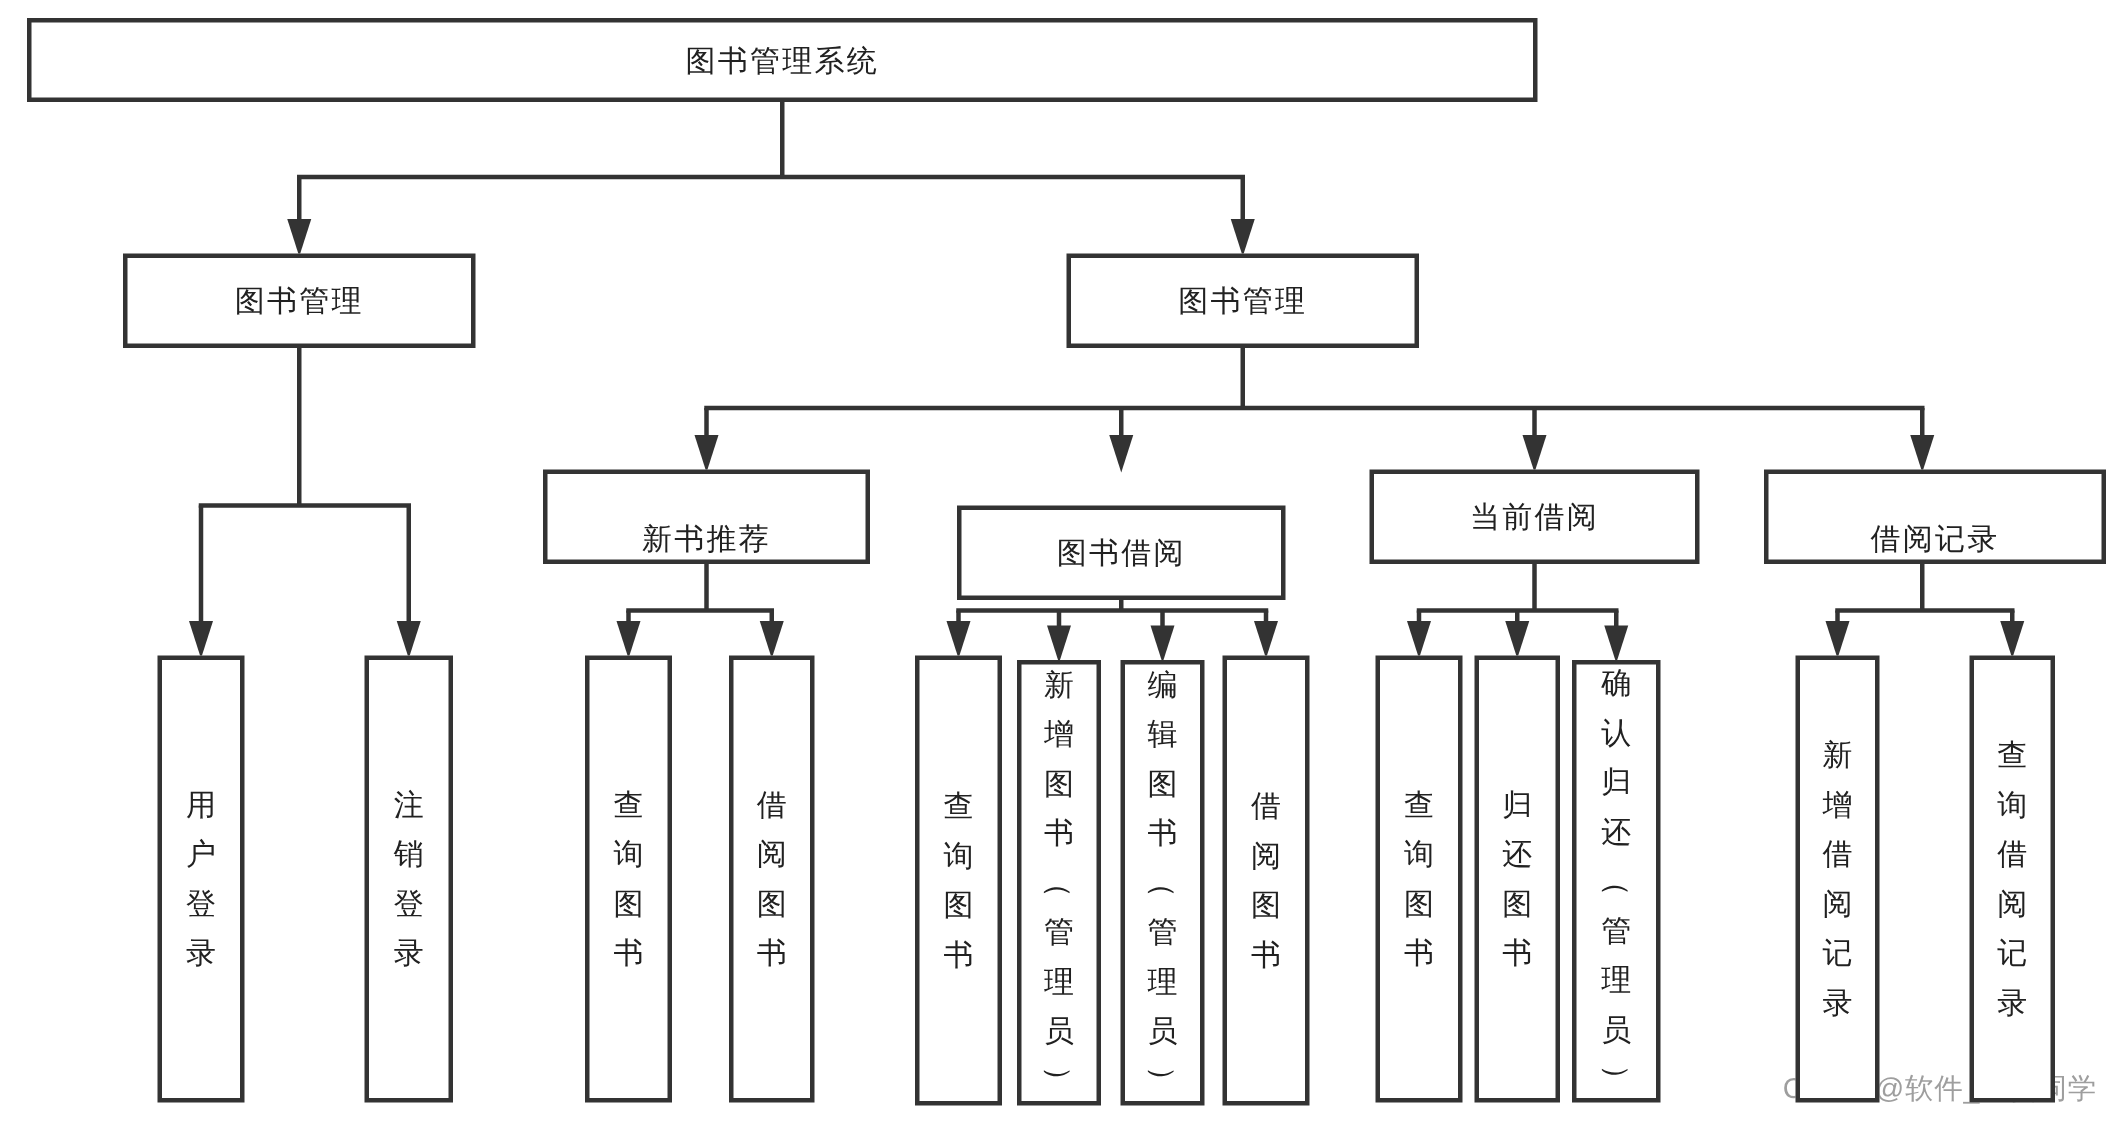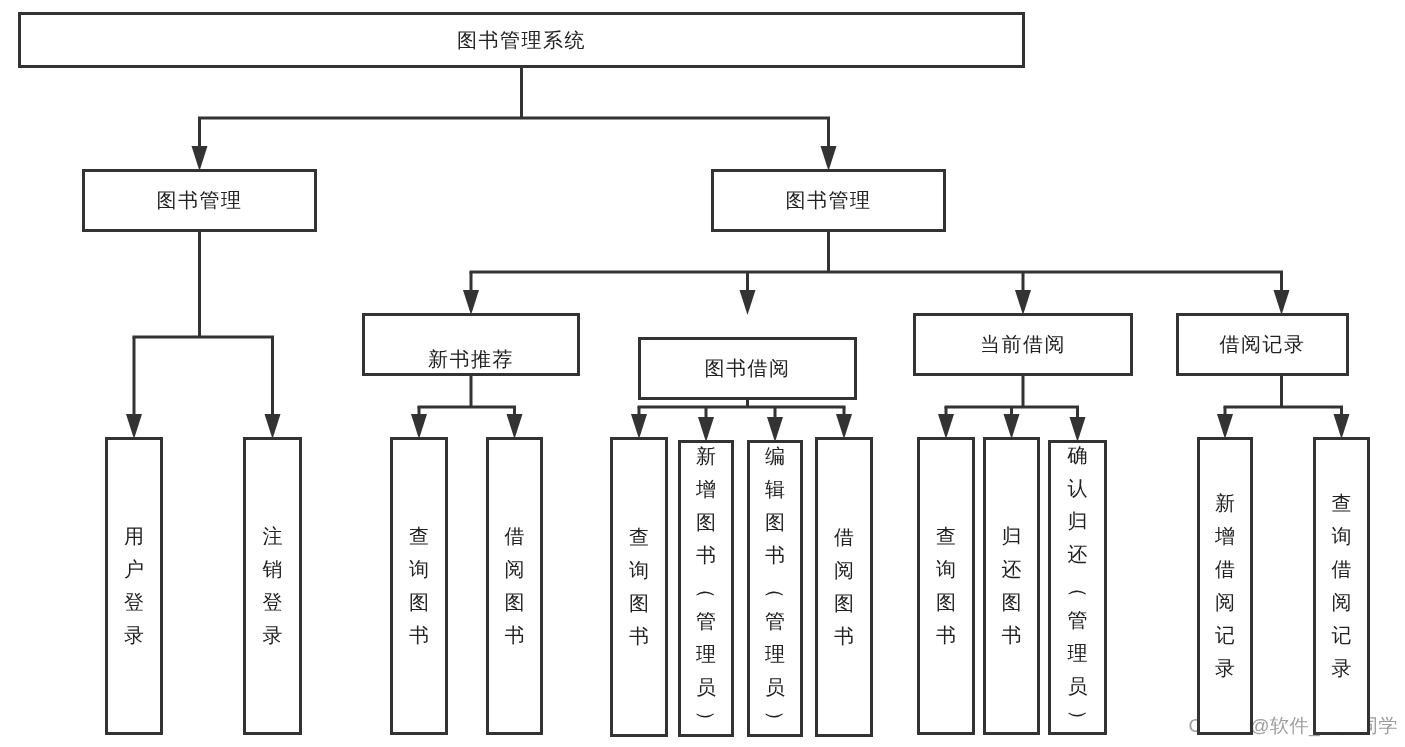--- a/index.html
+++ b/index.html
@@ -105,21 +105,21 @@
     </div>
     <div class="node horizontal" style="left: 362px; top: 313px; width: 218px; height: 63px; align-items: flex-end;">
       <span class="hlabel">新书推荐</span>
     </div>
     <div class="node horizontal" style="left: 638px; top: 313px; width: 219px; height: 63px; margin-top: 24px;">
       <span class="hlabel">图书借阅</span>
     </div>
     <div class="node horizontal" style="left: 913px; top: 313px; width: 220px; height: 63px; text-align: center;">
       <span class="hlabel">当前借阅</span>
     </div>
-    <div class="node horizontal" style="left: 1176px; top: 313px; width: 173px; height: 63px;">
+    <div class="node horizontal" style="left: 1176px; top: 313px; width: 228px; height: 63px; align-items: flex-end;">
       <span class="hlabel">借阅记录</span>
     </div>
     <div class="node vertical" style="left: 105px; top: 437px; width: 58px; height: 298px;">
       <div class="vtext">
         <span class="vchar">用</span>
         <span class="vchar">户</span>
         <span class="vchar">登</span>
         <span class="vchar">录</span>
       </div>
     </div>

